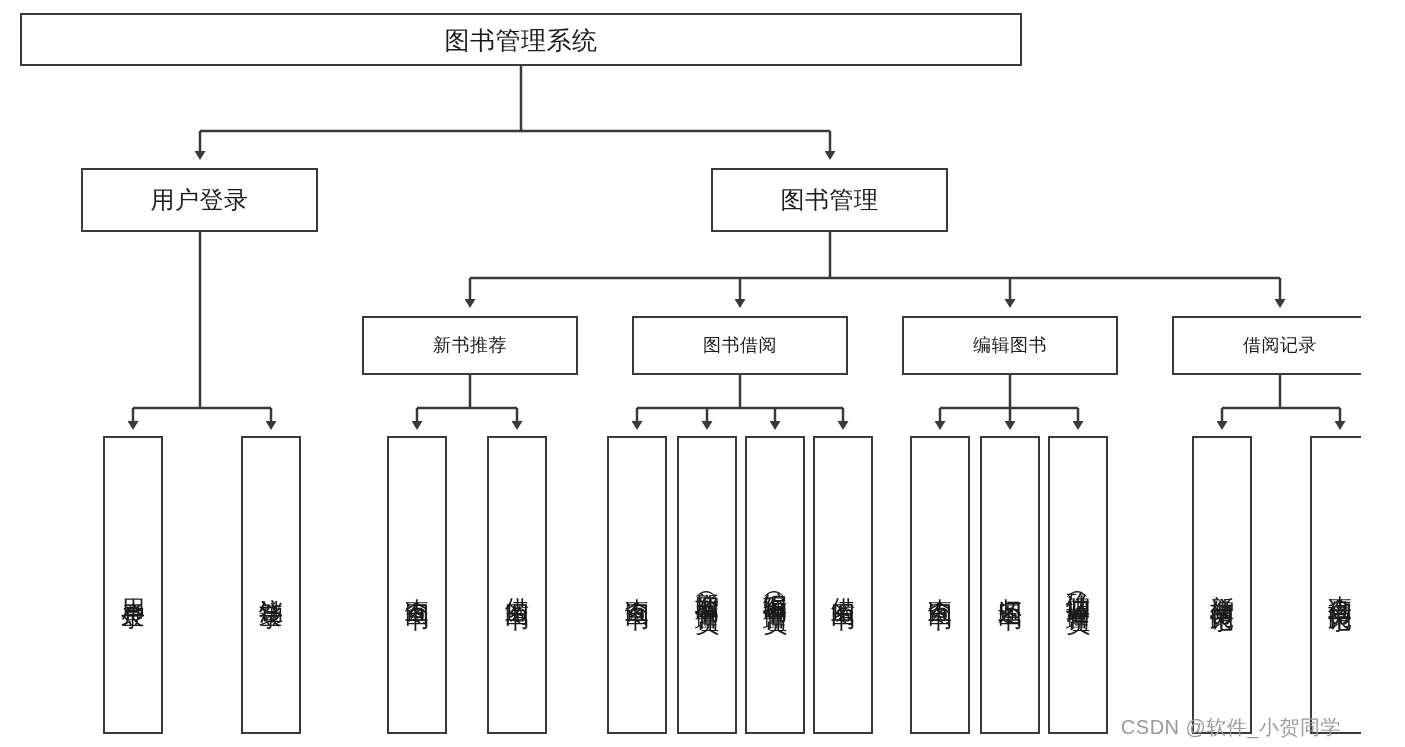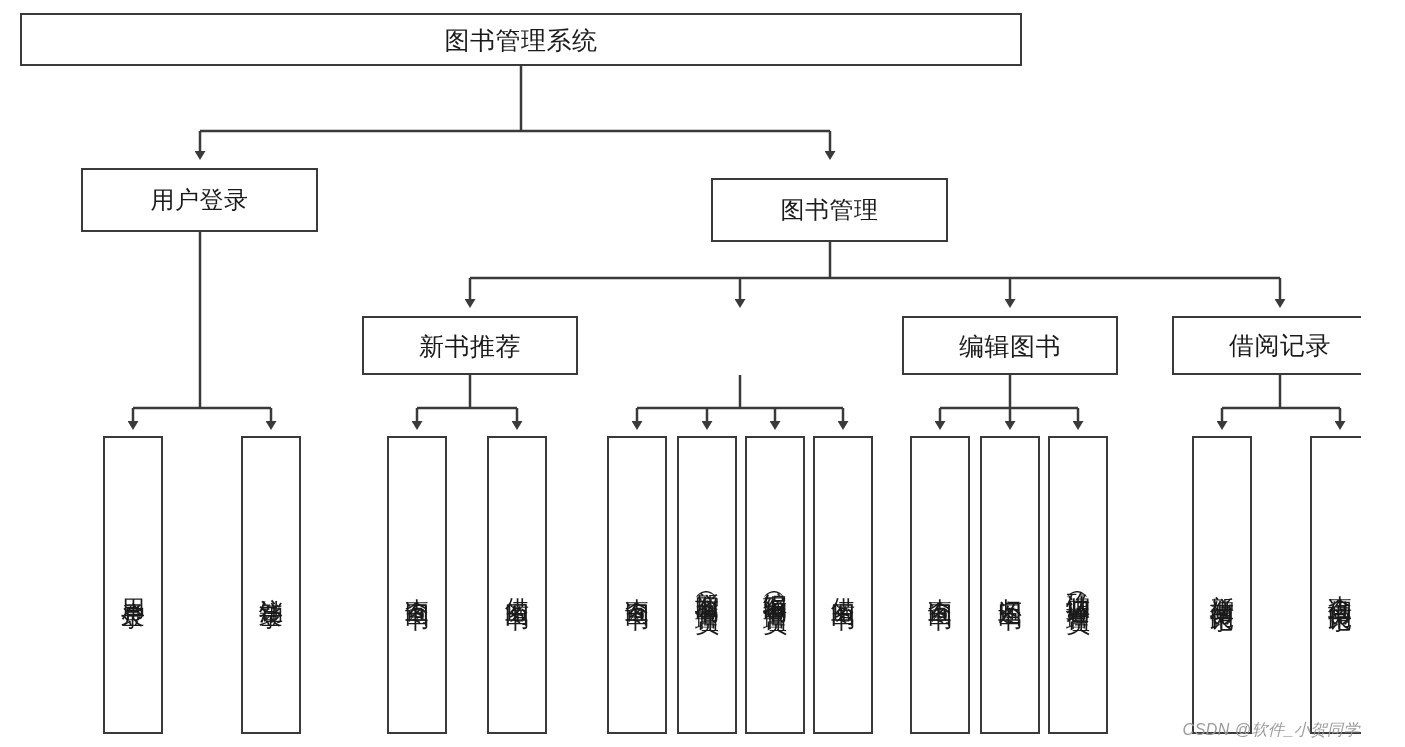--- a/index.html
+++ b/index.html
@@ -37,43 +37,42 @@
     z-index: 2;
   }
   .node .label {
     display: block;
     line-height: 1.12;
     letter-spacing: 0.5px;
     white-space: nowrap;
   }
   .node.root .label { font-size: 25px; }
   .node.lvl2 .label { font-size: 24px; }
-  .node.lvl3 .label { font-size: 25px; }
+  .node.lvl3 .label { font-size: 18px; }
   .node.leaf {
     align-items: center;
     justify-content: center;
   }
   .node.leaf .label {
     writing-mode: vertical-rl;
     text-orientation: upright;
     font-size: 24px;
     line-height: 1.08;
     letter-spacing: 3px;
     white-space: nowrap;
   }
   .watermark {
     position: absolute;
-    right: 1px;
+    right: 20px;
     bottom: 6px;
-    font-size: 16px;
+    font-size: 20px;
     color: #9a9a9a;
     letter-spacing: 0.5px;
     z-index: 5;
     white-space: nowrap;
-    font-style: italic;
   }
 </style>
 </head>
 <body>
 
 <div id="canvas">
 
   <svg id="edges" viewBox="0 0 1405 747" width="1405" height="747" xmlns="http://www.w3.org/2000/svg">
     <defs>
       <marker id="arrow" markerWidth="9" markerHeight="11" refX="1" refY="5.5" orient="auto" markerUnits="userSpaceOnUse">
@@ -125,28 +124,31 @@
   </svg>
 
   <div class="node root" style="left:20px; top:13px; width:1002px; height:53px;">
     <span class="label">图书管理系统</span>
   </div>
 
   <div class="node lvl2" style="left:81px; top:168px; width:237px; height:64px;">
     <span class="label">用户登录</span>
   </div>
 
-  <div class="node lvl2" style="left:711px; top:168px; width:237px; height:64px;margin-top:10px;">
+  <div class="node lvl2" style="left:711px; top:168px; width:237px; height:64px;">
     <span class="label">图书管理</span>
   </div>
 
   <div class="node lvl3" style="left:362px; top:316px; width:216px; height:59px;">
     <span class="label">新书推荐</span>
   </div>
 
+  <div class="node lvl3" style="left:632px; top:316px; width:216px; height:59px;">
+    <span class="label">图书借阅</span>
+  </div>
 
   <div class="node lvl3" style="left:902px; top:316px; width:216px; height:59px;">
     <span class="label">编辑图书</span>
   </div>
 
   <div class="node lvl3" style="left:1172px; top:316px; width:216px; height:59px;font-family:Liberation Serif, serif;">
     <span class="label">借阅记录</span>
   </div>
 
   <div class="node leaf" style="left:103px; top:436px; width:60px; height:298px;">

